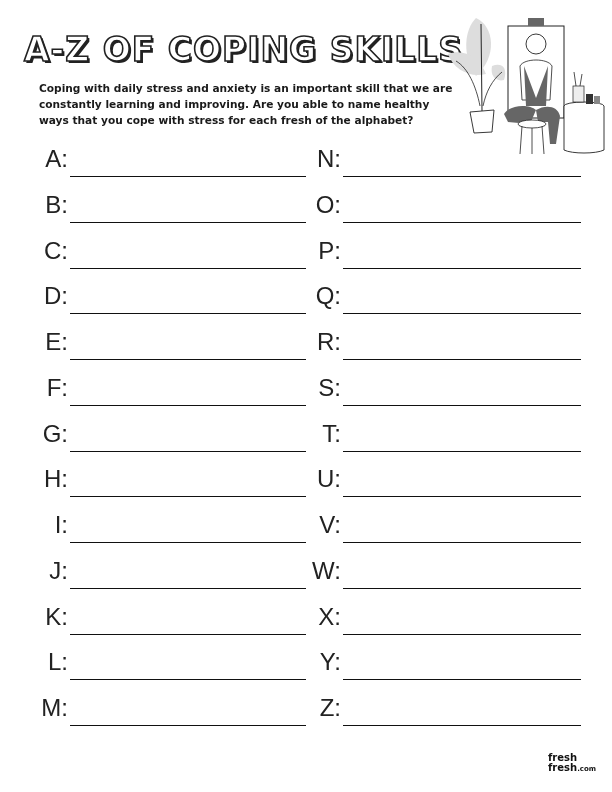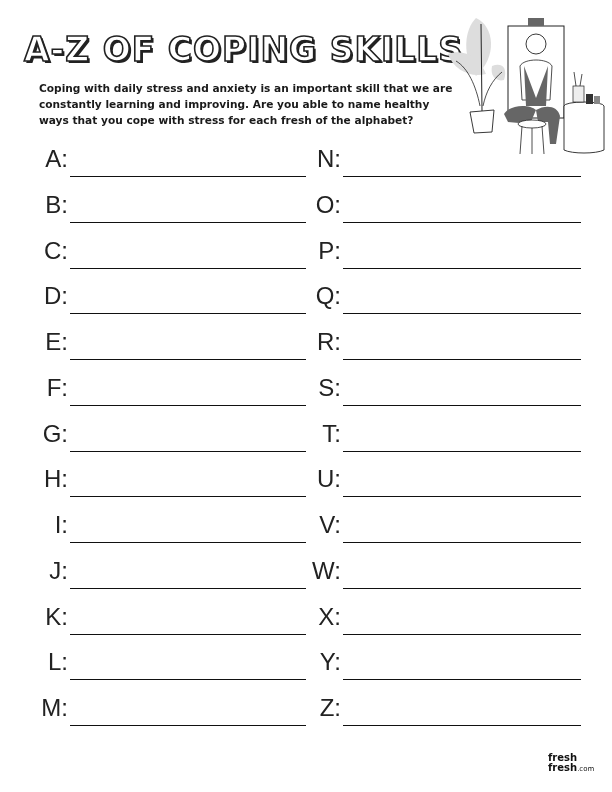--- a/index.html
+++ b/index.html
@@ -5,21 +5,21 @@
   html,body{margin:0;padding:0;background:#fff;}
   body{width:612px;height:792px;position:relative;overflow:hidden;font-family:"DejaVu Sans",sans-serif;color:#111;}
   .title{position:absolute;left:24px;top:30px;font-family:"DejaVu Sans",sans-serif;font-weight:bold;font-size:33px;letter-spacing:1px;color:#fff;
     -webkit-text-stroke:1.6px #222;text-shadow:2px 2px 0 #222;white-space:nowrap;}
   .intro{position:absolute;left:39px;top:80px;width:420px;font-size:10.6px;line-height:16px;font-weight:bold;color:#1a1a1a;}
   .illus{position:absolute;left:446px;top:6px;width:160px;height:150px;}
   .row{position:absolute;height:30px;}
   .letter{position:absolute;right:calc(100% - 36px);bottom:4px;font-family:"Liberation Sans",sans-serif;font-size:24px;font-weight:normal;color:#222;white-space:nowrap;text-align:right;}
   .line{position:absolute;left:38px;bottom:0;height:0;border-bottom:1.8px solid #111;}
   .logo{position:absolute;left:548px;top:753px;font-family:"DejaVu Sans",sans-serif;font-weight:bold;font-size:10px;line-height:10px;color:#111;}
-  .logo .com{font-size:7px;font-weight:normal;}
+  .logo .com{font-size:7px;font-weight:bold;}
 </style>
 </head>
 <body>
 
 <div class="title">A-Z OF COPING SKILLS</div>
 <div class="intro">Coping with daily stress and anxiety is an important skill that we are constantly learning and improving.  Are you able to name healthy ways that you cope with stress  for each fresh of the alphabet?</div>
 
 <svg class="illus" viewBox="0 0 160 150">
 
   <path d="M30 12 C48 20 52 50 30 70 C16 50 18 24 30 12Z" fill="#ddd"></path>

